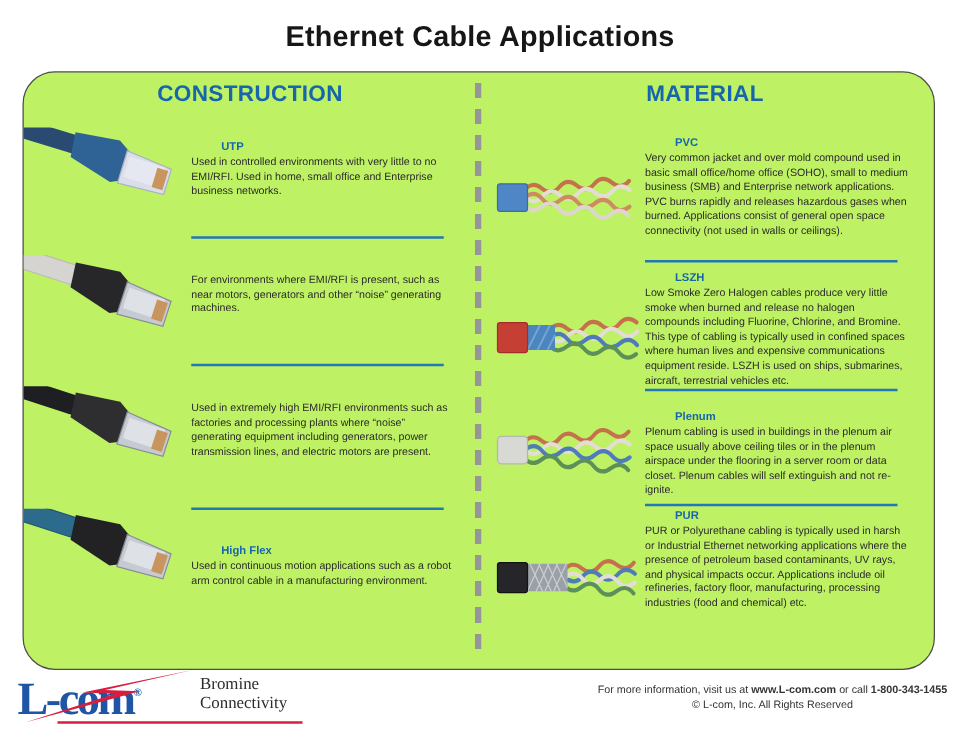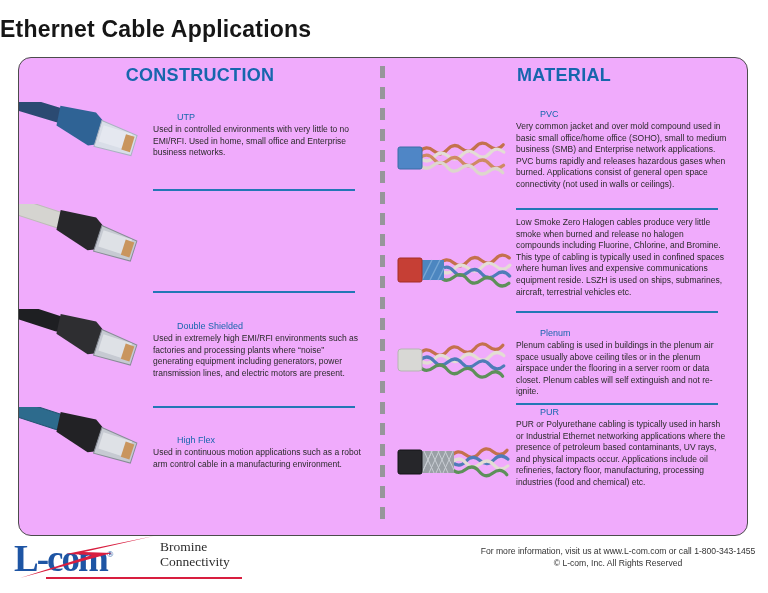--- a/index.html
+++ b/index.html
@@ -1,28 +1,28 @@
 <!DOCTYPE html>
 <html><head>
 <meta charset="utf-8">
 <style>
   html,body{margin:0;padding:0;width:768px;height:593px;background:#ffffff;
     font-family:"Liberation Sans", sans-serif;position:relative;overflow:hidden;}
-  .page-title{position:absolute;top:16px;left:0;width:768px;margin:0;text-align:left;
+  .page-title{position:absolute;top:16px;left:0;width:768px;margin:0;text-align:center;
     font-size:23px;font-weight:bold;color:#161616;letter-spacing:.2px;}
   .main-box{position:absolute;left:18px;top:57px;width:728px;height:477px;
-    border:1.6px solid #4c4c4c;border-radius:13px;overflow:hidden;background:#f0abfc;}
+    border:1.6px solid #4c4c4c;border-radius:26px;overflow:hidden;background:#bef264;}
   .divider{position:absolute;left:361px;top:8px;height:461px;width:5px;
     background:repeating-linear-gradient(to bottom,#96969a 0 12px,transparent 12px 21px);}
   .col-heading{position:absolute;top:7px;margin:0;font-size:18px;font-weight:bold;
     color:#1766ad;letter-spacing:.3px;text-align:center;}
   .ch-left{left:0;width:362px;}
   .ch-right{left:364px;width:362px;}
   .item-text{position:absolute;width:212px;}
-  .item-title{margin:0 0 2px 0;font-size:9px;font-weight:normal;color:#1766ad;padding-left:24px;}
+  .item-title{margin:0 0 2px 0;font-size:9px;font-weight:bold;color:#1766ad;padding-left:24px;}
   .item-desc{margin:0;font-size:8.5px;line-height:11.6px;color:#2a2a2a;}
   .sep{position:absolute;width:202px;height:1.6px;background:#2377b5;}
   .cable{position:absolute;margin:0;padding:0;}
   
   .it-c1{left:134px;top:54px}.it-c2{left:134px;top:160px}.it-c3{left:134px;top:263px}.it-c4{left:134px;top:377px}
   .sep-c1{left:134px;top:131px}.sep-c2{left:134px;top:233px}.sep-c3{left:134px;top:348px}
   .img-c1{left:-4px;top:44px}.img-c2{left:-4px;top:146px}.img-c3{left:-4px;top:251px}.img-c4{left:-4px;top:349px}
   
   .it-m1{left:497px;top:51px}.it-m2{left:497px;top:159px}.it-m3{left:497px;top:270px}.it-m4{left:497px;top:349px}
   .sep-m1{left:497px;top:150px}.sep-m2{left:497px;top:253px}.sep-m3{left:497px;top:345px}
@@ -30,21 +30,21 @@
   
   .logo{position:absolute;left:14px;top:534px;width:240px;height:52px;font-family:Liberation Serif, serif;}
   .logo-text{position:absolute;left:0;top:0;font-size:37px;font-weight:bold;color:#1e55a4;
     letter-spacing:-2px;line-height:40px;}
   .logo-reg{font-size:9px;vertical-align:14px;letter-spacing:0;}
   .logo-bolt{position:absolute;left:0;top:2px;pointer-events:none;}
   .tagline{position:absolute;left:146px;top:6px;font-size:13.5px;color:#2d2d2d;line-height:14.5px;}
   .logo-underline{position:absolute;left:32px;top:43px;width:196px;height:1.6px;background:#d81e3f;}
   .footer-info{position:absolute;left:478px;top:545px;width:280px;text-align:center;
     font-size:8.6px;color:#333;line-height:12px;}
-  .footer-info .b{font-weight:normal;}
+  .footer-info .b{font-weight:bold;}
 </style>
 </head>
 <body>
 
 <h1 class="page-title">Ethernet Cable Applications</h1>
 
 <div class="main-box">
   <div class="divider"></div>
 
   <section>
@@ -72,36 +72,36 @@
         <g transform="rotate(18 30 22)">
           <rect x="-70" y="4" width="118" height="16" rx="8" fill="#d5d4d0" stroke="#bdbcb8" stroke-width="1"></rect>
           <path d="M40 2 L76 -2 L87 5 L89 27 L78 32 L42 22 Z" fill="#27272a"></path>
           <path d="M84 4 L122 8 L122 29 L84 31 Z" fill="#c6cad2" stroke="#878c96" stroke-width="1"></path>
           <rect x="87" y="8" width="30" height="17" fill="#eef0f3" opacity="0.6"></rect>
           <rect x="111" y="10" width="9" height="16" fill="#c9955e"></rect>
         </g>
       </svg>
     </figure>
     <div class="item-text it-c2">
+      <p class="item-desc">For environments where EMI/RFI is present, such as near motors, generators and other “noise” generating machines.</p>
     </div>
     <div class="sep sep-c2"></div>
 
     <figure class="cable img-c3">
       <svg width="138" height="76" viewBox="0 0 138 76">
         <g transform="rotate(18 30 21)">
           <rect x="-70" y="3" width="118" height="16" rx="8" fill="#1e1f22"></rect>
           <path d="M40 1 L76 -3 L87 4 L89 26 L78 31 L42 21 Z" fill="#2e2e31"></path>
           <path d="M84 3 L122 7 L122 28 L84 30 Z" fill="#c6cad2" stroke="#878c96" stroke-width="1"></path>
           <rect x="87" y="7" width="30" height="17" fill="#eef0f3" opacity="0.6"></rect>
           <rect x="111" y="9" width="9" height="16" fill="#c9955e"></rect>
         </g>
       </svg>
     </figure>
     <div class="item-text it-c3">
-      <h3 class="item-title">Double Shielded</h3>
       <p class="item-desc">Used in extremely high EMI/RFI environments such as factories and processing plants where “noise” generating equipment including generators, power transmission lines, and electric motors are present.</p>
     </div>
     <div class="sep sep-c3"></div>
 
     <figure class="cable img-c4">
       <svg width="138" height="78" viewBox="0 0 138 78">
         <g transform="rotate(18 30 21)">
           <rect x="-70" y="3" width="118" height="16" rx="8" fill="#2d6b8d" stroke="#235572" stroke-width="1"></rect>
           <path d="M40 1 L76 -3 L87 4 L89 26 L78 31 L42 21 Z" fill="#222225"></path>
           <path d="M84 3 L122 7 L122 28 L84 30 Z" fill="#c6cad2" stroke="#878c96" stroke-width="1"></path>
@@ -143,20 +143,21 @@
           <path d="M44 28 q7 7 14 0 t14 0 t14 0 t14 0 t14 0" stroke="#e3ddd4" transform="rotate(-4 44 27)"></path>
           <path d="M44 28 q7 -7 14 0 t14 0 t14 0 t14 0 t14 0" stroke="#4f7cb8" transform="rotate(5 44 27)"></path>
           <path d="M44 34 q7 7 14 0 t14 0 t14 0 t14 0 t14 0" stroke="#5d9059" transform="rotate(6 44 27)"></path>
         </g>
         <rect x="24" y="18" width="24" height="20" fill="#4c86c0"></rect>
         <path d="M26 38 L36 18 M34 38 L44 18 M42 38 L48 26" stroke="#76a6d4" stroke-width="1.4" fill="none"></path>
         <rect x="2" y="16" width="24" height="24" rx="2" fill="#c63f35" stroke="#a32e27" stroke-width="1"></rect>
       </svg>
     </figure>
     <div class="item-text it-m2">
+      <h3 class="item-title">LSZH</h3>
       <p class="item-desc">Low Smoke Zero Halogen cables produce very little smoke when burned and release no halogen compounds including Fluorine, Chlorine, and Bromine. This type of cabling is typically used in confined spaces where human lives and expensive communications equipment reside. LSZH is used on ships, submarines, aircraft, terrestrial vehicles etc.</p>
     </div>
     <div class="sep sep-m2"></div>
 
     <figure class="cable img-m3">
       <svg width="118" height="58" viewBox="0 0 118 58">
         <g fill="none" stroke-width="3.2" stroke-linecap="round">
           <path d="M24 22 q7 -7 14 0 t14 0 t14 0 t14 0 t14 0 t14 0" stroke="#c4714c" transform="rotate(-6 24 28)"></path>
           <path d="M24 28 q7 7 14 0 t14 0 t14 0 t14 0 t14 0 t14 0" stroke="#e3ddd4" transform="rotate(-3 24 28)"></path>
           <path d="M24 28 q7 -7 14 0 t14 0 t14 0 t14 0 t14 0 t14 0" stroke="#4f7cb8" transform="rotate(4 24 28)"></path>

